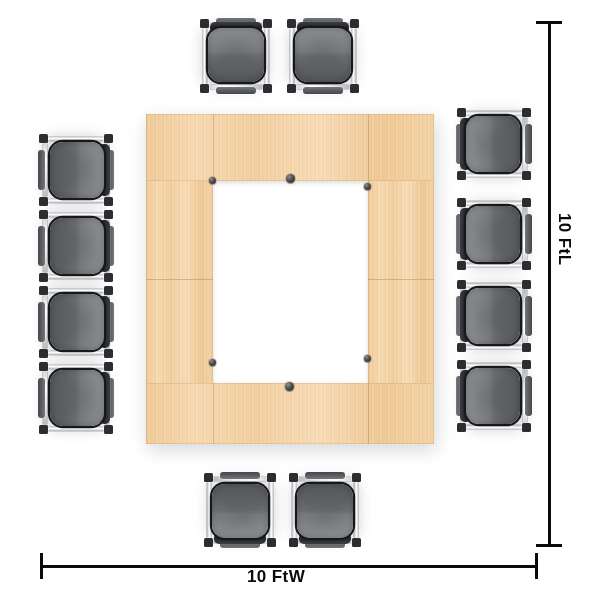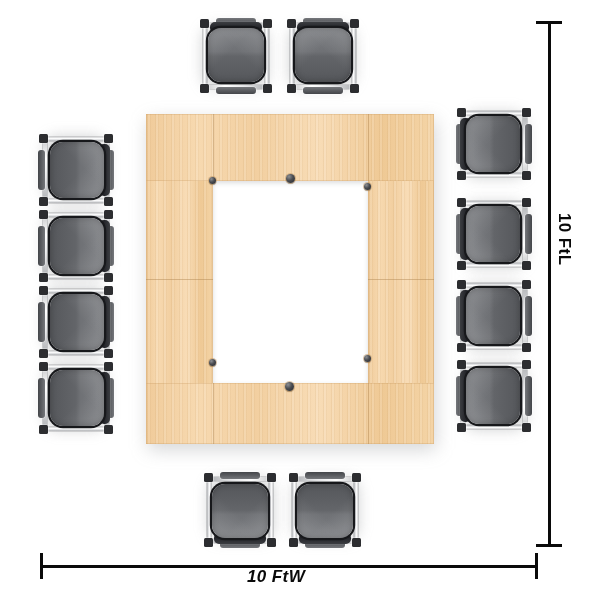--- a/index.html
+++ b/index.html
@@ -423,16 +423,16 @@
     <div class="dim-line" style="left:548px; top:22px; width:2.5px; height:525px;"></div>
     <div class="dim-tick" style="left:536px; top:21px; width:26px; height:3px;"></div>
     <div class="dim-tick" style="left:536px; top:544px; width:26px; height:3px;"></div>
     <div class="dim-label vertical" style="left:574px; top:213px;">10 FtL</div>
   </div>
 
   <div>
     <div class="dim-line" style="left:41px; top:565px; width:497px; height:2.5px;"></div>
     <div class="dim-tick" style="left:40px; top:553px; width:3px; height:26px;"></div>
     <div class="dim-tick" style="left:535px; top:553px; width:3px; height:26px;"></div>
-    <div class="dim-label" style="left:247px; top:567px;font-style:italic;">10 FtW</div>
+    <div class="dim-label" style="left:247px; top:567px;">10 FtW</div>
   </div>
 
 </div>
 
 </body></html>

